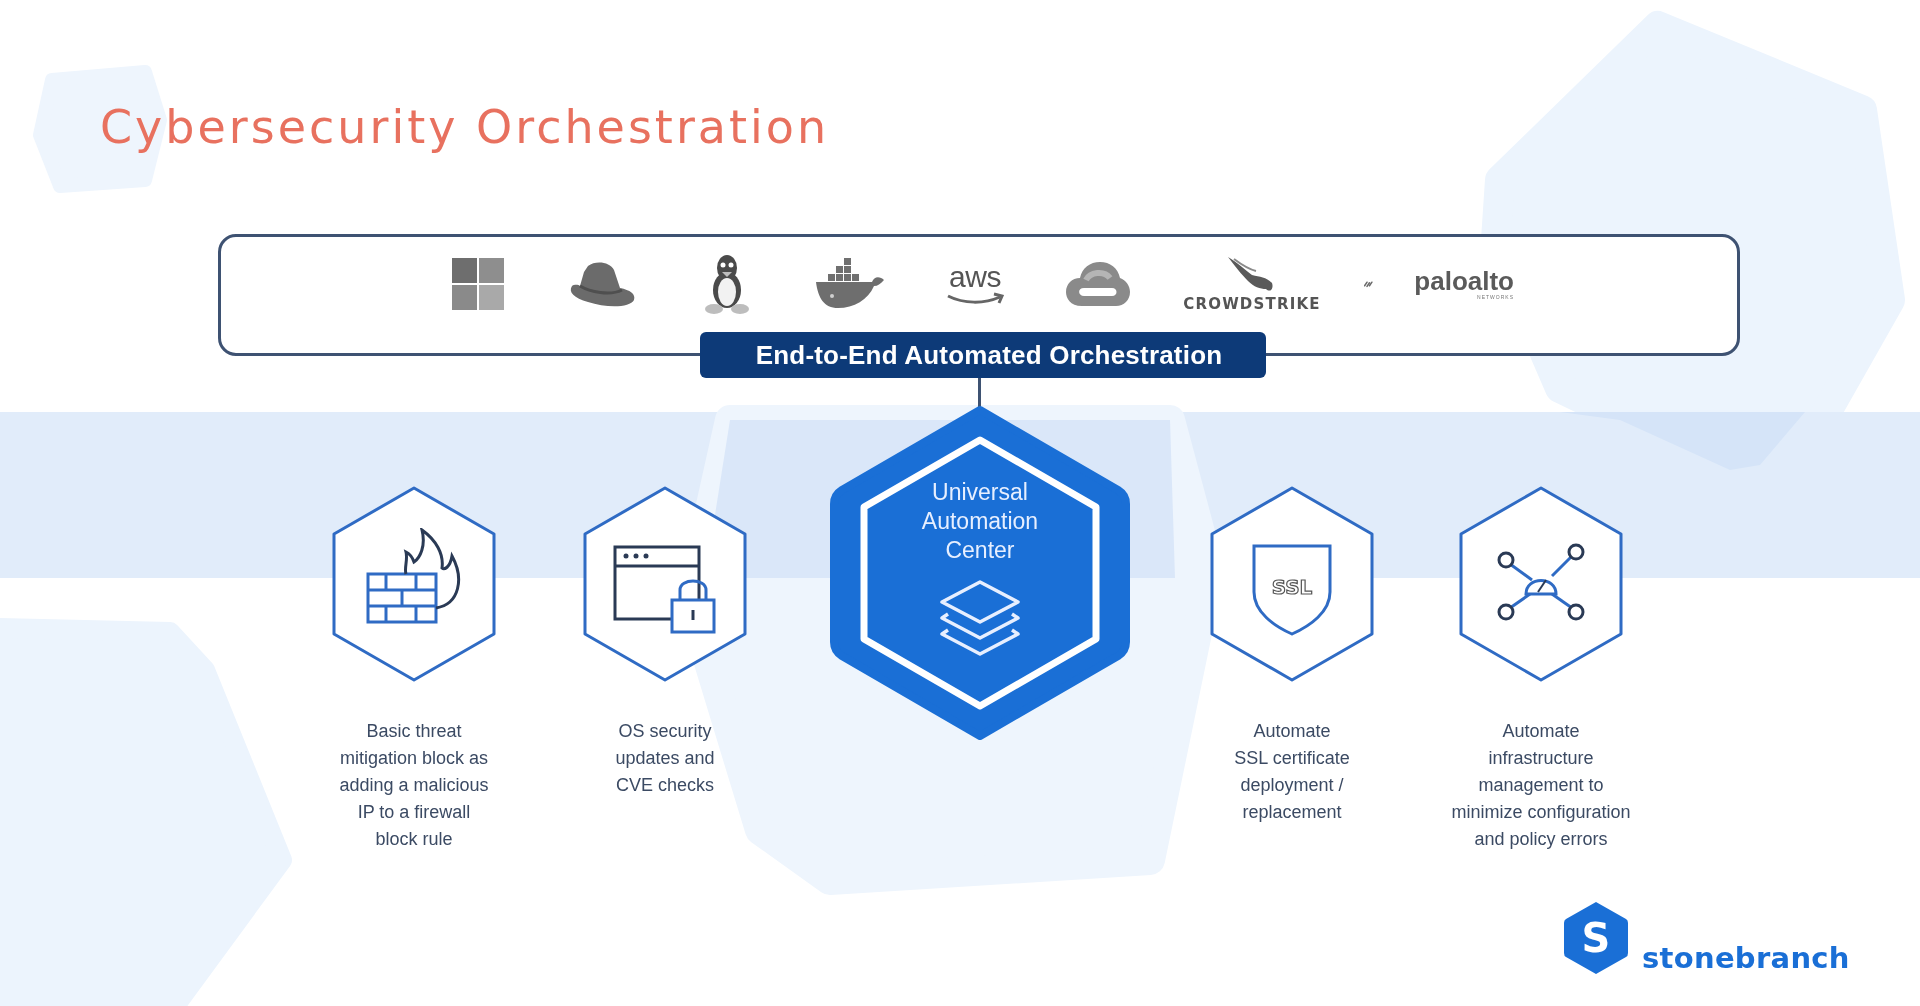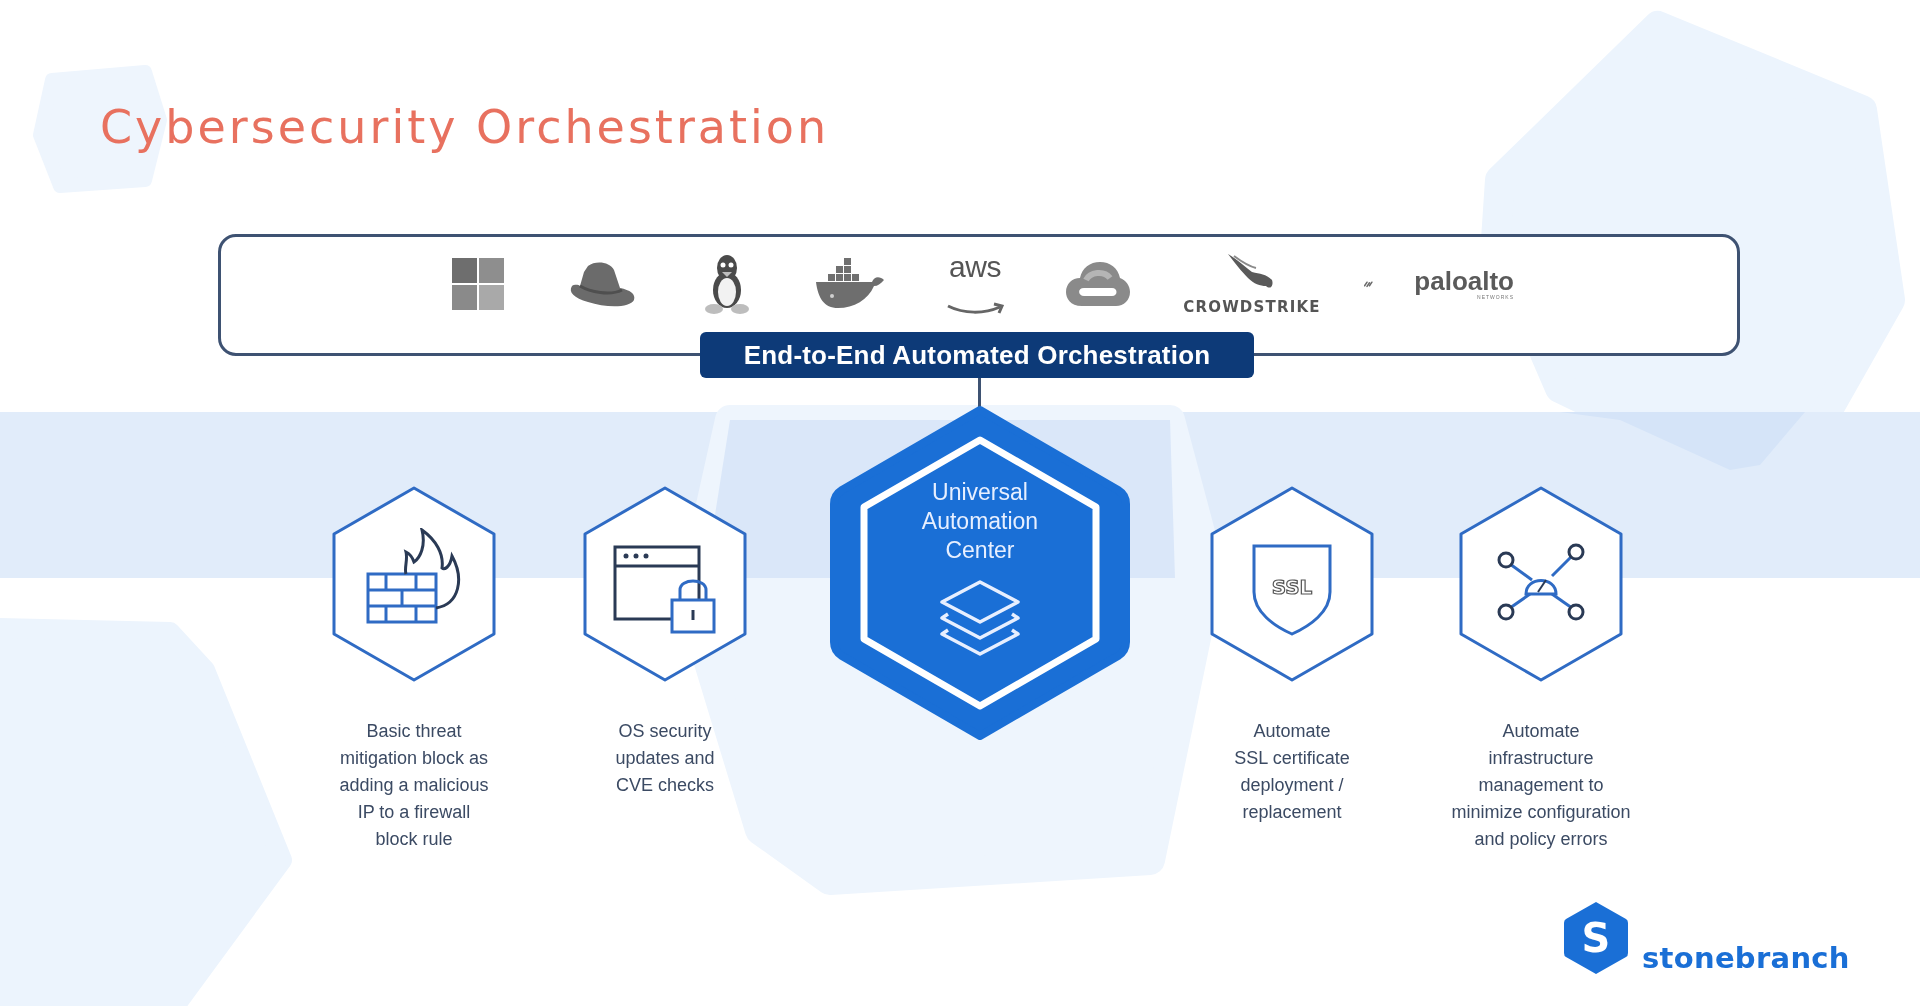--- a/index.html
+++ b/index.html
@@ -1,22 +1,22 @@
 <!DOCTYPE html>
 <html><head>
 <meta charset="utf-8">
 <style>
   html, body { margin:0; padding:0; }
   body { width:1920px; height:1006px; position:relative; overflow:hidden; background:#ffffff; font-family:"Liberation Sans", sans-serif; }
   .abs { position:absolute; }
   .bgsvg { position:absolute; left:0; top:0; width:1920px; height:1006px; }
   .title { position:absolute; left:100px; top:100px; font-size:46px; letter-spacing:3px; color:#e8715f; font-family:"DejaVu Sans", sans-serif; font-weight:normal;text-align:right; }
   .logobox { position:absolute; left:218px; top:234px; width:1516px; height:116px; border:3px solid #3e5272; border-radius:18px; background:#ffffff; }
-  .logo { position:absolute; top:252px; height:64px; display:flex; align-items:center; justify-content:space-between; }
-  .banner { position:absolute; left:700px; top:332px; width:554px; height:46px; background:#0d3a78; border-radius:6px; color:#ffffff; font-size:26px; font-weight:bold; display:flex; align-items:center; justify-content:center; font-family:"Liberation Sans", sans-serif; letter-spacing:0.2px; }
+  .logo { position:absolute; top:252px; height:64px; display:flex; align-items:center; justify-content:center; }
+  .banner { position:absolute; left:700px; top:332px; width:554px; height:46px; background:#0d3a78; border-radius:6px; color:#ffffff; font-size:26px; font-weight:bold; display:flex; align-items:center; justify-content:center; font-family:"Liberation Sans", sans-serif; letter-spacing:0.2px;padding-left:12px; }
   .connector { position:absolute; left:978px; top:378px; width:3px; height:38px; background:#3e5272; }
   .node { position:absolute; width:176px; height:200px; }
   .caption { position:absolute; width:260px; text-align:center; font-size:18px; line-height:27px; color:#3b4a63; font-family:"Liberation Sans", sans-serif; }
   .center-label { position:absolute; left:880px; top:478px; width:200px; text-align:center; color:#e7efff; font-size:23px; line-height:29px; font-family:"Liberation Sans", sans-serif; }
   .brand { position:absolute; left:1562px; top:900px; display:flex; align-items:center; }
   .brand-text { font-family:"DejaVu Sans", sans-serif; font-size:29px; font-weight:bold; color:#1a6fd6; margin-left:12px; letter-spacing:0.3px;margin-top:40px; }
   .s-letter { position:absolute; left:0; top:0; width:68px; height:76px; display:flex; align-items:center; justify-content:center; color:#fff; font-weight:bold; font-size:40px; font-family:"DejaVu Sans", sans-serif; }
 </style>
 </head>
 <body>

